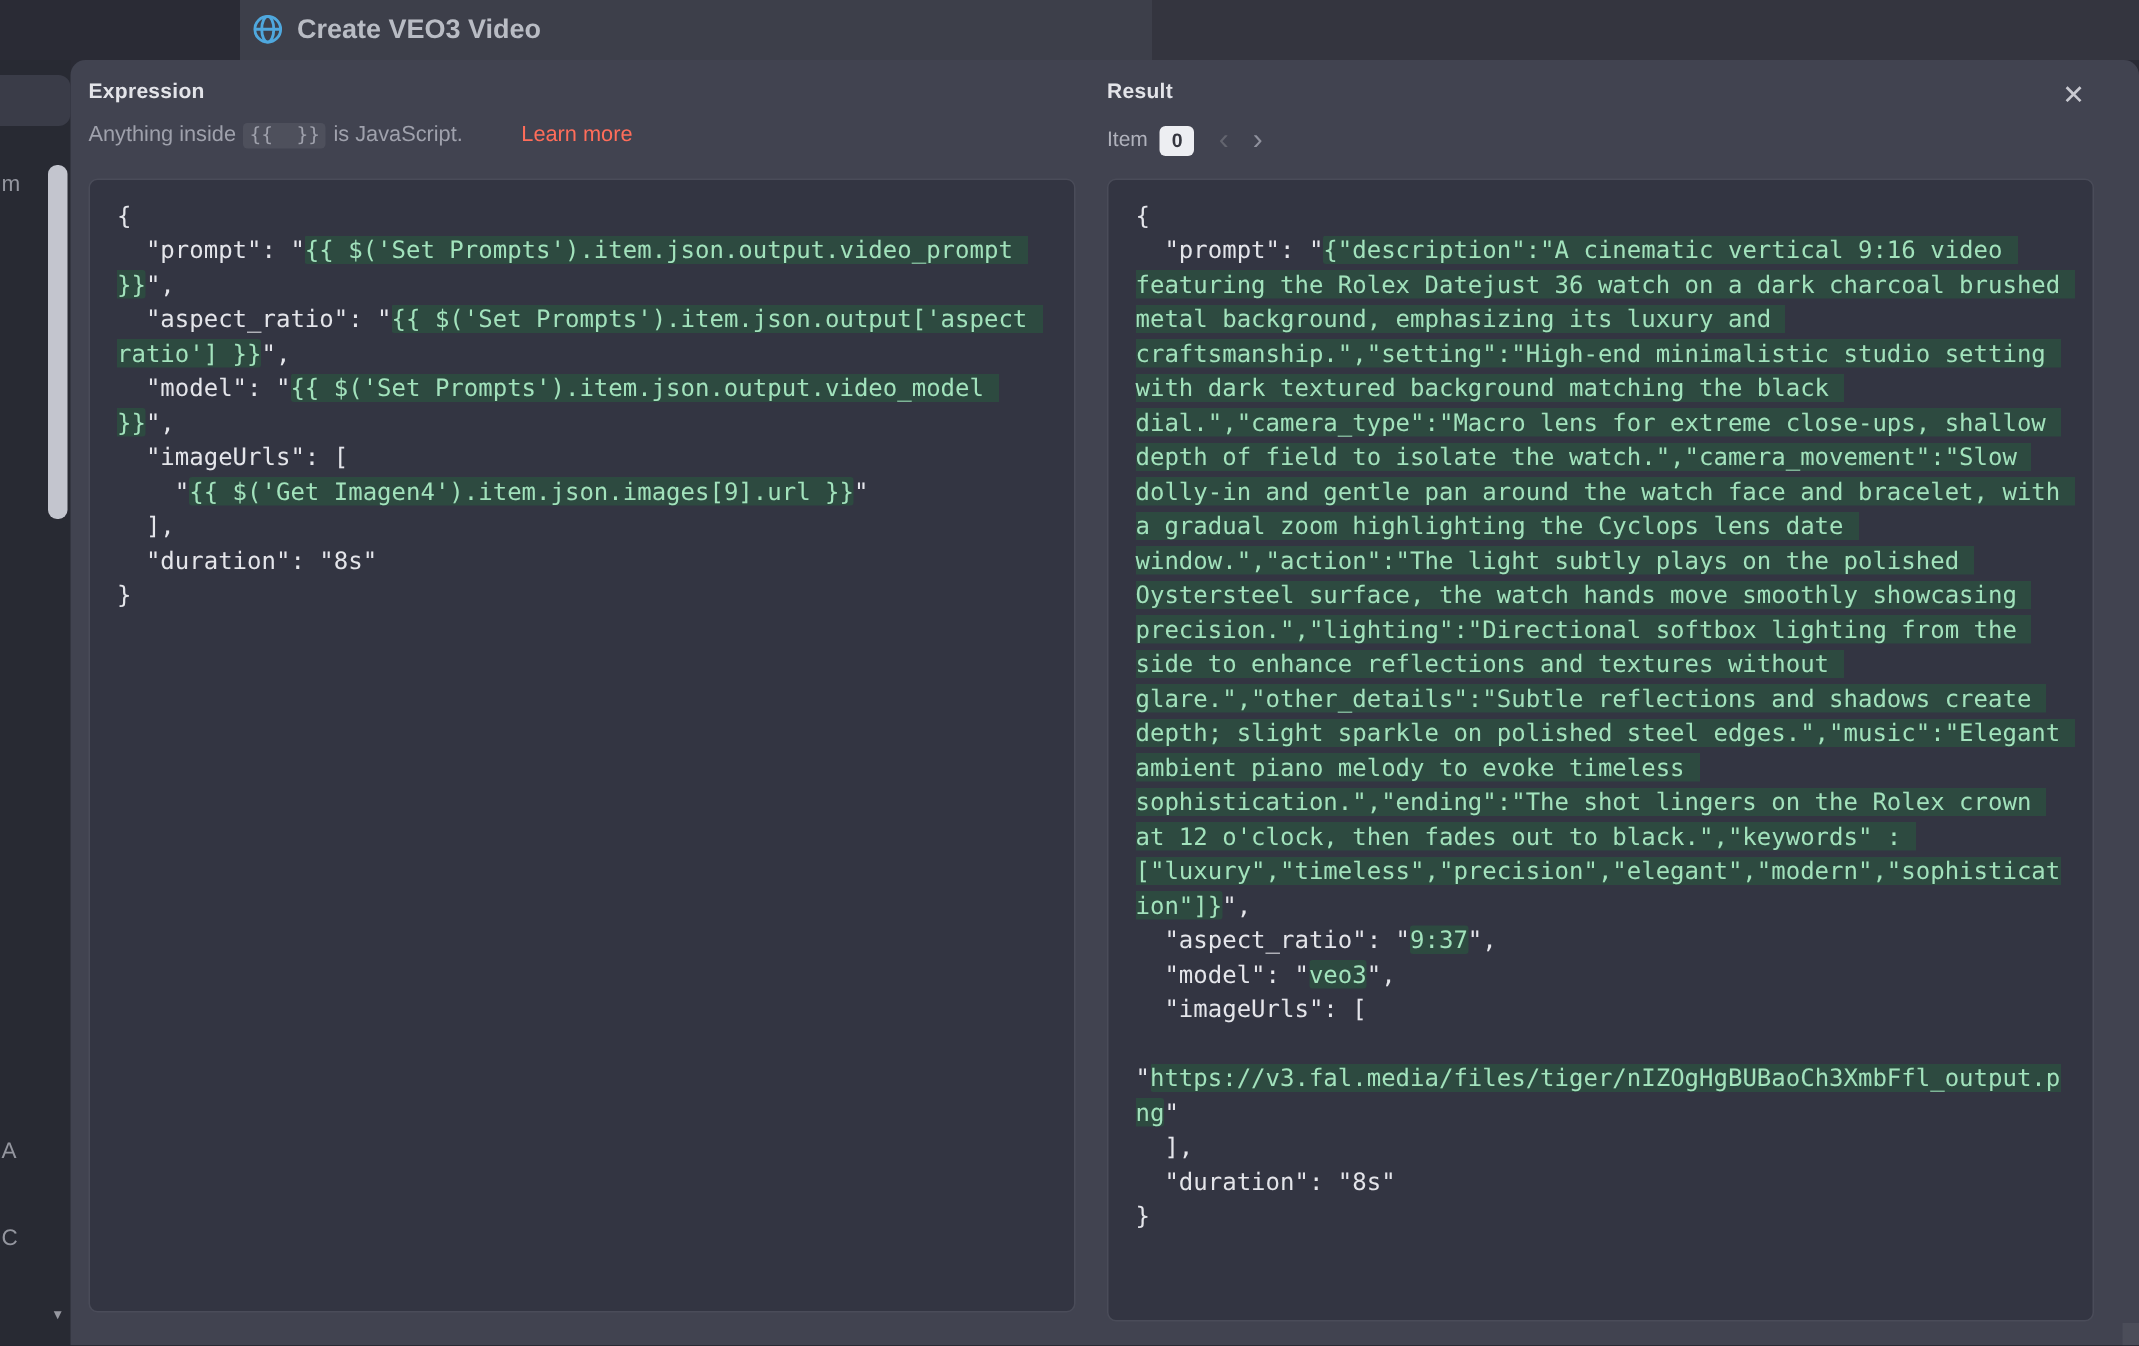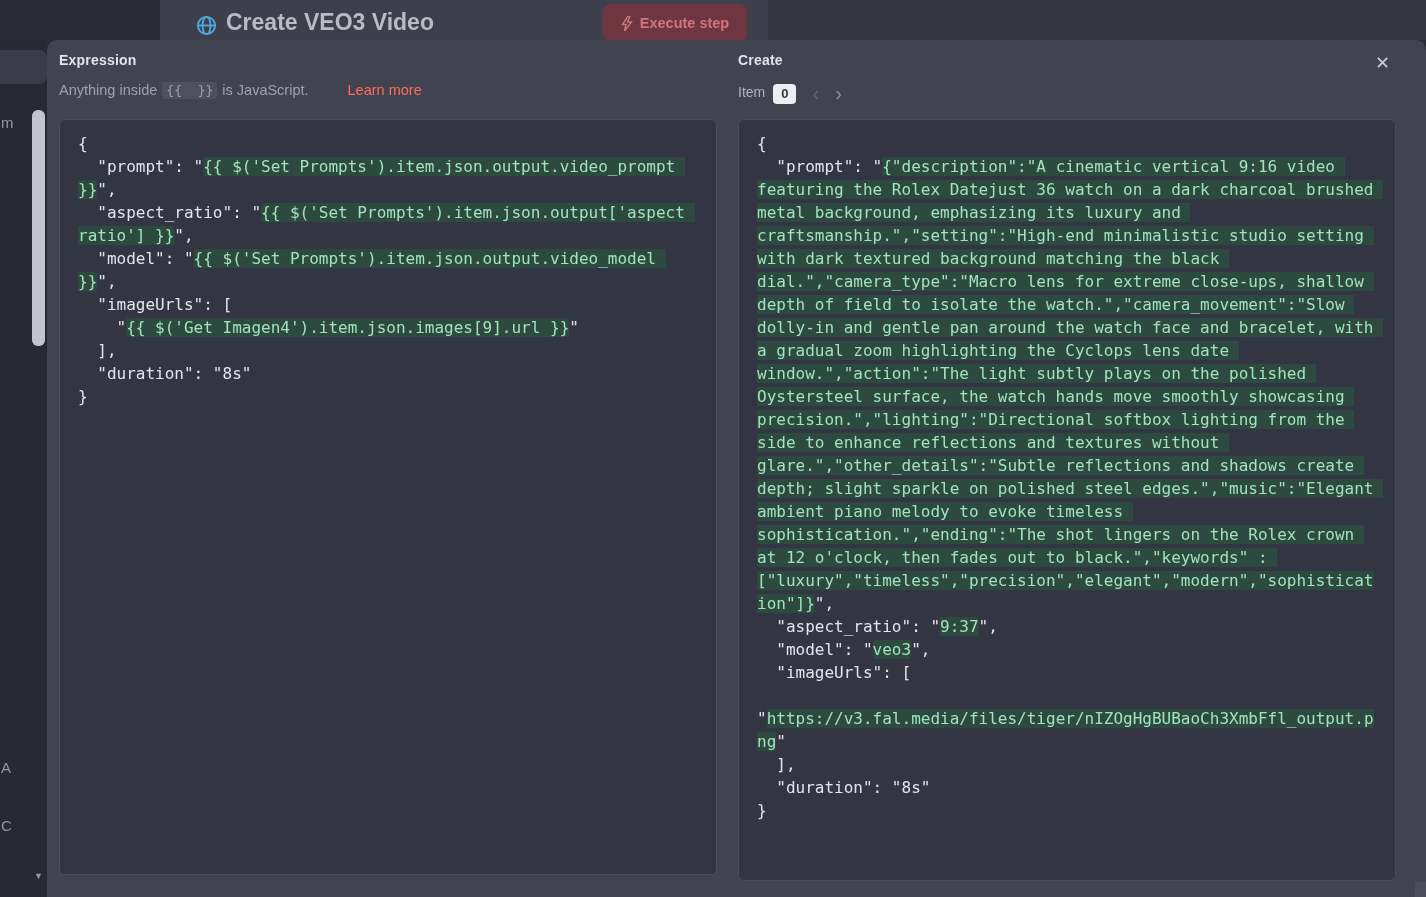--- a/index.html
+++ b/index.html
@@ -4,22 +4,22 @@
 <style>
   html,body{margin:0;padding:0;background:#1e1f27;}
   .screen{position:relative;width:1426px;height:897px;overflow:hidden;
           background:#2a2b35;font-family:"Liberation Sans",sans-serif;}
 
   
   .top-strip{position:absolute;left:0;top:0;width:1426px;height:40px;overflow:hidden;}
   .seg-left{position:absolute;left:0;top:0;width:160px;height:40px;background:#2a2b35;}
   .seg-mid{position:absolute;left:160px;top:0;width:608px;height:40px;background:#3d3f4a;}
   .seg-right{position:absolute;left:768px;top:0;width:658px;height:40px;background:#34353f;}
-  .node-title-wrap{position:absolute;left:196px;top:9px;display:flex;align-items:flex-end;gap:9px;
-                   color:#b9bcc4;font-size:23px;font-weight:700;}
+  .node-title-wrap{position:absolute;left:168px;top:9px;display:flex;align-items:flex-start;gap:9px;
+                   color:#b9bcc4;font-size:18px;font-weight:700;}
   .globe{width:21px;height:21px;flex:0 0 auto;}
   .execute-btn{position:absolute;left:603px;top:4px;width:144px;height:38px;background:#6f3540;
                border:none;border-radius:8px;color:#d0757e;font-size:14.5px;font-weight:600;
                font-family:"Liberation Sans",sans-serif;display:flex;align-items:center;
                justify-content:center;gap:7px;cursor:pointer;}
   .bolt{width:12px;height:15px;}
 
   
   .left-gutter{position:absolute;left:0;top:40px;width:47px;height:857px;background:#282a33;overflow:hidden;}
   .gutter-tab{position:absolute;left:0;top:10px;width:47px;height:34px;background:#3a3c48;
@@ -70,26 +70,20 @@
     <div class="seg-mid"></div>
     <div class="seg-right"></div>
     <div class="node-title-wrap">
       <svg class="globe" viewBox="0 0 22 22">
         <circle cx="11" cy="11" r="9" fill="none" stroke="#4fa8de" stroke-width="2"></circle>
         <ellipse cx="11" cy="11" rx="4.2" ry="9" fill="none" stroke="#4fa8de" stroke-width="2"></ellipse>
         <line x1="2" y1="11" x2="20" y2="11" stroke="#4fa8de" stroke-width="2"></line>
       </svg>
       <span>Create VEO3 Video</span>
     </div>
-    <button class="execute-btn">
-      <svg class="bolt" viewBox="0 0 12 15">
-        <path d="M7 0 L1.5 8.5 H5 L3.5 15 L10.5 6 H6.6 L9 0 Z" fill="none" stroke="#d0757e" stroke-width="1.4"></path>
-      </svg>
-      <span>Execute step</span>
-    </button>
   </div>
 
   <div class="left-gutter">
     <div class="gutter-tab"></div>
     <span class="gut-letter gl1">m</span>
     <span class="gut-letter gl2">A</span>
     <span class="gut-letter gl3">C</span>
     <div class="scrollbar">
       <div class="scroll-thumb"></div>
       <div class="scroll-arrow">▼</div>
@@ -109,21 +103,21 @@
   "model": "</span><span class="hl">{{ $('Set Prompts').item.json.output.video_model }}</span><span>",
   "imageUrls": [
     "</span><span class="hl">{{ $('Get Imagen4').item.json.images[9].url }}</span><span>"
   ],
   "duration": "8s"
 }</span></pre>
       </div>
     </div>
 
     <div class="col col-right">
-      <h2>Create</h2>
+      <h2>Result</h2>
       <div class="result-nav">
         <span class="item-label">Item</span>
         <span class="item-badge">0</span>
         <span class="nav-chevron prev">‹</span>
         <span class="nav-chevron next">›</span>
       </div>
       <div class="code-panel result-panel">
         <pre><span>{
   "prompt": "</span><span class="hl">{"description":"A cinematic vertical 9:16 video featuring the Rolex Datejust 36 watch on a dark charcoal brushed metal background, emphasizing its luxury and craftsmanship.","setting":"High-end minimalistic studio setting with dark textured background matching the black dial.","camera_type":"Macro lens for extreme close-ups, shallow depth of field to isolate the watch.","camera_movement":"Slow dolly-in and gentle pan around the watch face and bracelet, with a gradual zoom highlighting the Cyclops lens date window.","action":"The light subtly plays on the polished Oystersteel surface, the watch hands move smoothly showcasing precision.","lighting":"Directional softbox lighting from the side to enhance reflections and textures without glare.","other_details":"Subtle reflections and shadows create depth; slight sparkle on polished steel edges.","music":"Elegant ambient piano melody to evoke timeless sophistication.","ending":"The shot lingers on the Rolex crown at 12 o'clock, then fades out to black.","keywords" : ["luxury","timeless","precision","elegant","modern","sophistication"]}</span><span>",
   "aspect_ratio": "</span><span class="hl">9:37</span><span>",

